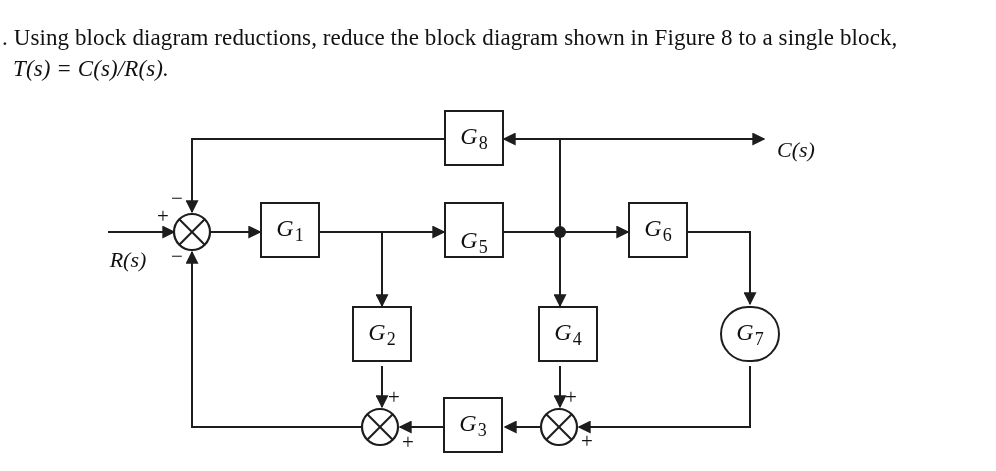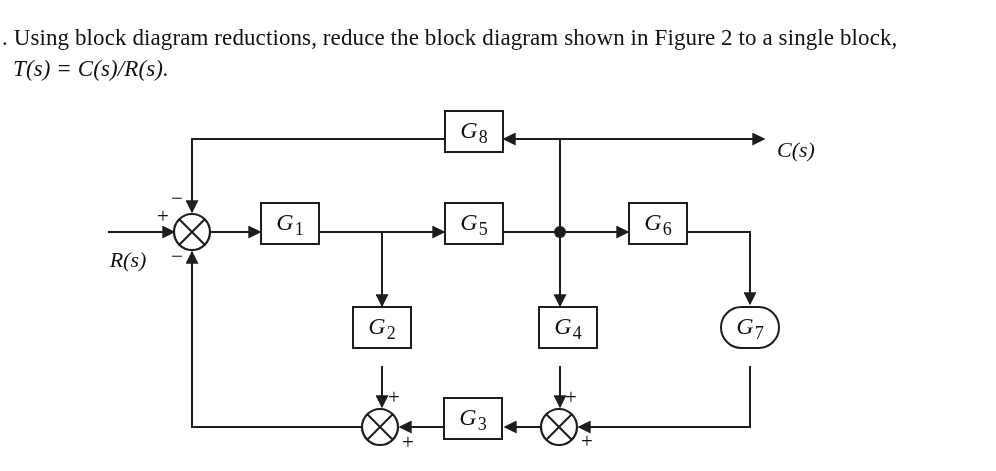--- a/index.html
+++ b/index.html
@@ -32,21 +32,21 @@
   svg.wires { position: absolute; left: 0; top: 0; z-index: 1; }
   .wire { stroke: var(--line); stroke-width: 2; fill: none; }
   .junction-circle { stroke: var(--line); stroke-width: 2.2; fill: var(--bg); }
   .junction-cross { stroke: var(--line); stroke-width: 2; }
   .takeoff-dot { fill: var(--line); stroke: none; }
   #arrowhead path { fill: var(--line); }
 
   
   .blk {
     position: absolute;
-    width: 60px; height: 43px;
+    width: 60px; height: 56px;
     box-sizing: border-box;
     border: 2.5px solid var(--line);
     background: var(--bg);
     display: flex; align-items: center; justify-content: center;
     z-index: 2;
   }
   .blk .lbl {
     font-size: 24px;
     font-style: italic;
     color: var(--text);
@@ -78,21 +78,21 @@
     color: var(--text);
     z-index: 3;
     white-space: nowrap;
   }
 </style>
 </head>
 <body>
 
 <div class="page">
 
-  <div class="problem-line l1">. Using block diagram reductions, reduce the block diagram shown in Figure 2 to a single block,</div>
+  <div class="problem-line l1">. Using block diagram reductions, reduce the block diagram shown in Figure 8 to a single block,</div>
   <div class="problem-line l2">T(s) = C(s)/R(s).</div>
 
   <svg class="wires" width="996" height="471" viewBox="0 0 996 471">
     <defs>
       <marker id="arrowhead" viewBox="0 0 10 10" refX="9" refY="5" markerWidth="6.5" markerHeight="6.5" orient="auto-start-reverse">
         <path d="M 0 0 L 10 5 L 0 10 z"></path>
       </marker>
     </defs>
 
     <path class="wire" d="M108,232 L174,232" marker-end="url(#arrowhead)"></path>
@@ -142,21 +142,21 @@
 
     <circle class="takeoff-dot" cx="560" cy="232" r="6"></circle>
   </svg>
 
   <div class="blk" style="left:444px; top:110px;">
     <span class="lbl"><span>G</span><sub>8</sub></span>
   </div>
   <div class="blk" style="left:260px; top:202px;">
     <span class="lbl"><span>G</span><sub>1</sub></span>
   </div>
-  <div class="blk" style="left:444px; top:202px;">
+  <div class="blk" style="left:444px; top:202px;align-items:flex-end;">
     <span class="lbl"><span>G</span><sub>5</sub></span>
   </div>
   <div class="blk" style="left:628px; top:202px;">
     <span class="lbl"><span>G</span><sub>6</sub></span>
   </div>
   <div class="blk" style="left:352px; top:306px;align-items:center;">
     <span class="lbl"><span>G</span><sub>2</sub></span>
   </div>
   <div class="blk" style="left:530px; top:306px;margin-left:8px;">
     <span class="lbl"><span>G</span><sub>4</sub></span>

